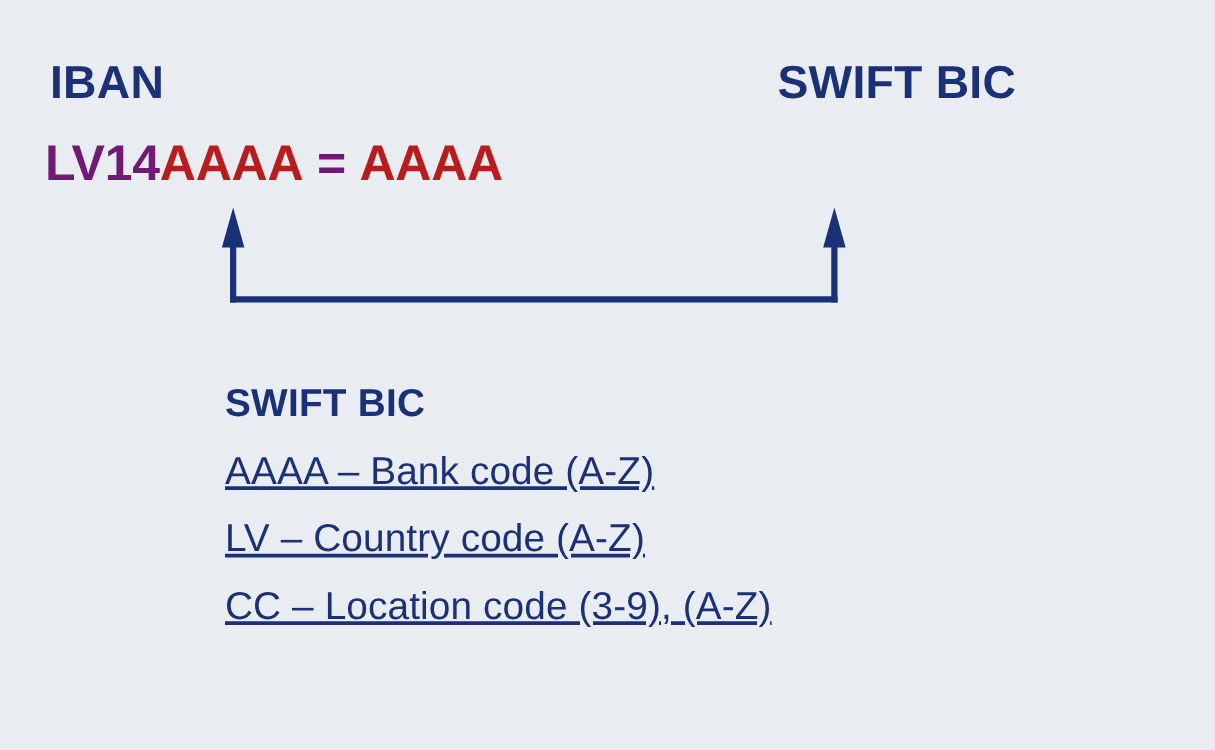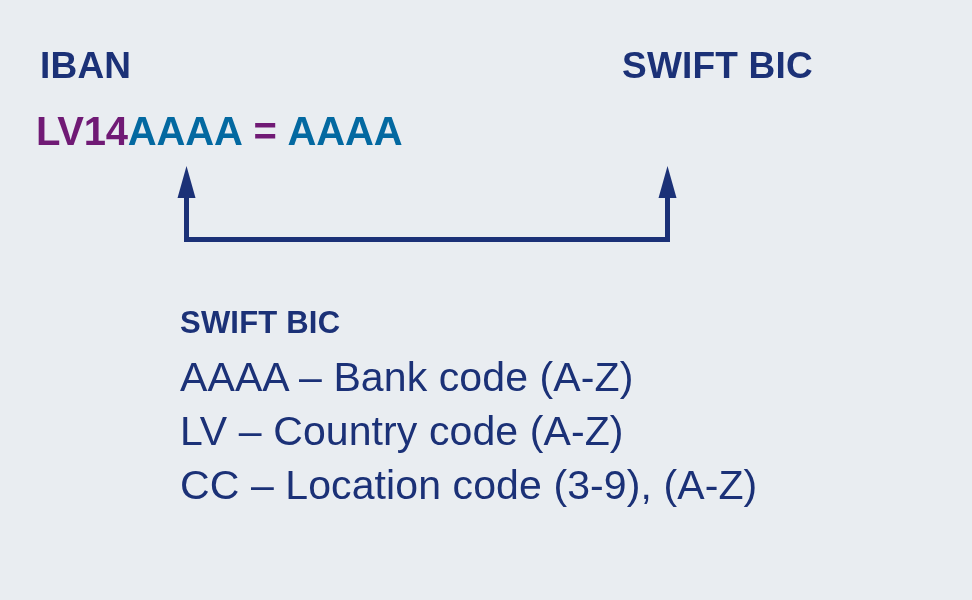--- a/index.html
+++ b/index.html
@@ -46,21 +46,21 @@
     font-family: "Liberation Sans", sans-serif;
     font-weight: bold;
     font-size: 40px;
     line-height: 52px;
     color: #1b3177;
     white-space: pre;
     letter-spacing: -0.2px;
   }
   #code-line span { white-space: pre; }
   .seg-navy { color: #701a75; }
-  .seg-red  { color: #0369a1; }
+  .seg-red  { color: #b91c1c; }
 
   
   #connector {
     position: absolute;
     left: 170px;
     top: 164px;
     width: 520px;
     height: 86px;
   }
 
@@ -73,25 +73,26 @@
     font-family: "Liberation Sans", sans-serif;
   }
   #legend-title {
     font-size: 31px;
     font-weight: bold;
     line-height: 54px;
     white-space: nowrap;
     letter-spacing: 0.2px;
   }
   .legend-item {
-    font-size: 41px;
+    font-size: 31px;
     font-weight: normal;
     line-height: 54px;
     white-space: nowrap;
     letter-spacing: 0.1px;
+    text-decoration: underline;
   }
 </style>
 </head>
 <body>
 
 <div id="diagram">
 
   <div class="heading" id="iban-heading">IBAN</div>
 
   <div class="heading" id="bic-heading">SWIFT BIC</div>

